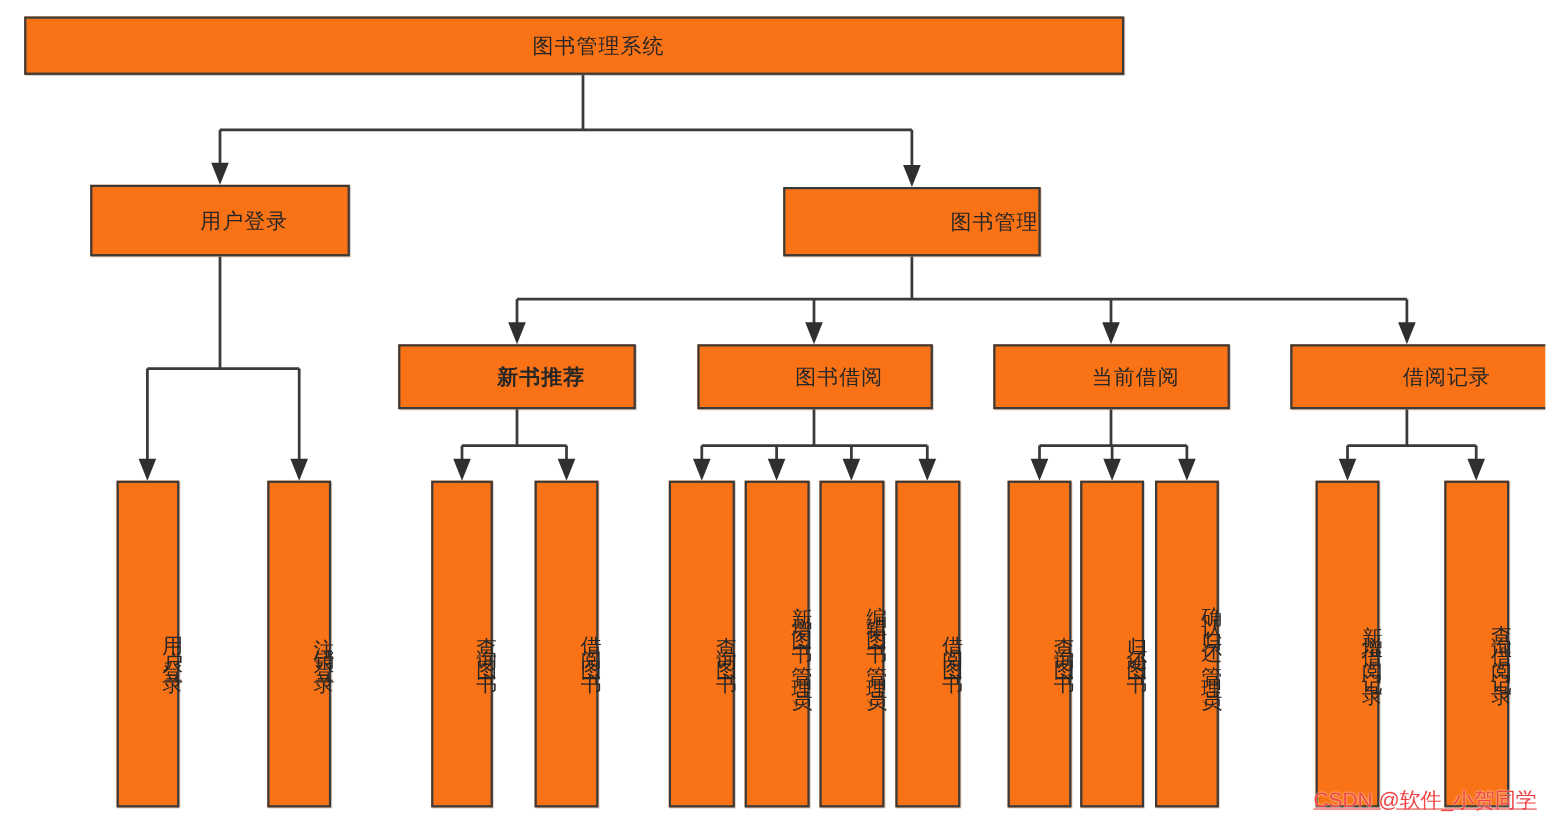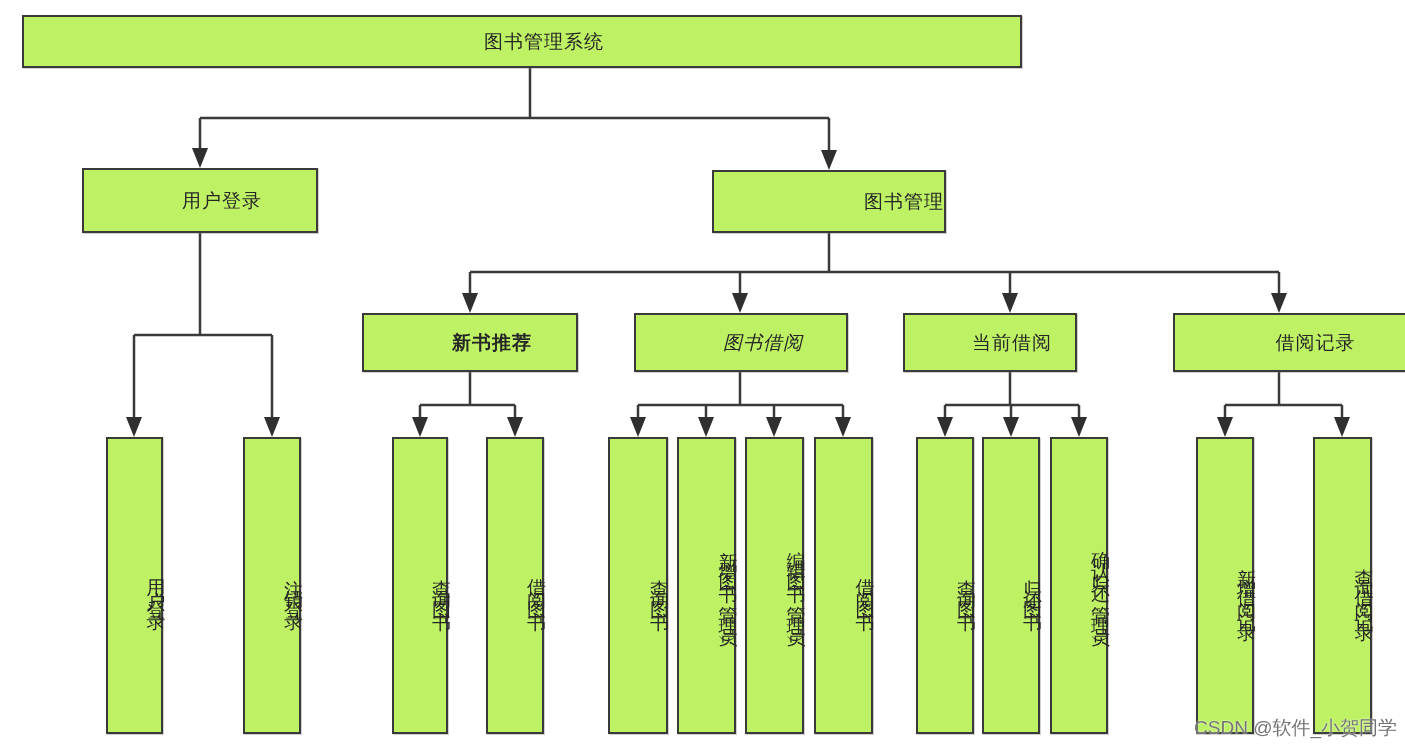--- a/index.html
+++ b/index.html
@@ -19,41 +19,41 @@
     position: absolute;
     left: 0;
     top: 0;
     width: 1405px;
     height: 747px;
   }
   .box {
     position: absolute;
     box-sizing: border-box;
     border: 2px solid #3a3a3a;
-    background: #bef264;
+    background: #f97316;
     display: flex;
     align-items: center;
     justify-content: center;
     color: #262626;
     box-shadow: 1px 1px 0 rgba(120,120,120,.35);
     padding-left: 44px;
   }
   .h-label {
     font-size: 19px;
     letter-spacing: 1px;
     white-space: nowrap;
   }
   .root-box   { left: 22px;  top: 15px;  width: 1000px; height: 53px; }
   .user-login { left: 82px;  top: 168px; width: 236px;  height: 65px; }
   .book-mgmt  { left: 712px; top: 170px; width: 234px;  height: 63px; justify-content: flex-end; }
 
   .lvl2 { top: 313px; height: 59px; }
   .new-book    { left: 362px;  width: 216px; font-weight: bold; }
-  .book-borrow { left: 634px;  width: 214px; font-style: italic; }
-  .cur-borrow  { left: 903px;  width: 174px; }
+  .book-borrow { left: 634px;  width: 214px; }
+  .cur-borrow  { left: 903px;  width: 215px; }
   .borrow-rec  { left: 1173px; width: 241px; }
 
   .leaf { top: 437px; height: 297px; }
   .leaf .v-label {
     writing-mode: vertical-rl;
     text-orientation: mixed;
     font-size: 19px;
     letter-spacing: 11px;
     line-height: 1;
     color: #262626;
@@ -70,23 +70,24 @@
   .lf10 { left: 982px;  width: 58px; }
   .lf11 { left: 1050px; width: 58px; }
   .lf12 { left: 1196px; width: 58px; }
   .lf13 { left: 1313px; width: 59px; }
 
   .watermark {
     position: absolute;
     right: 8px;
     bottom: 6px;
     font-size: 19px;
-    color: #737373;
+    color: #ef4444;
     text-shadow: 0 0 2px #ffffff;
     white-space: nowrap;
+    text-decoration: underline;
   }
 </style>
 </head>
 <body>
 
 <div class="canvas">
 
   <svg class="connectors" viewBox="0 0 1405 747" xmlns="http://www.w3.org/2000/svg">
     <g stroke="#3a3a3a" stroke-width="2.5" fill="none">
 

